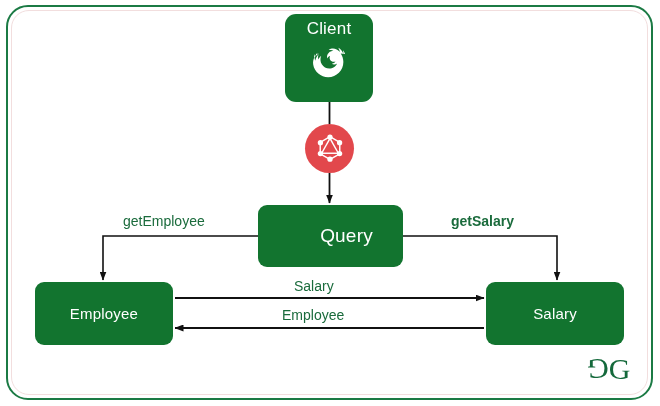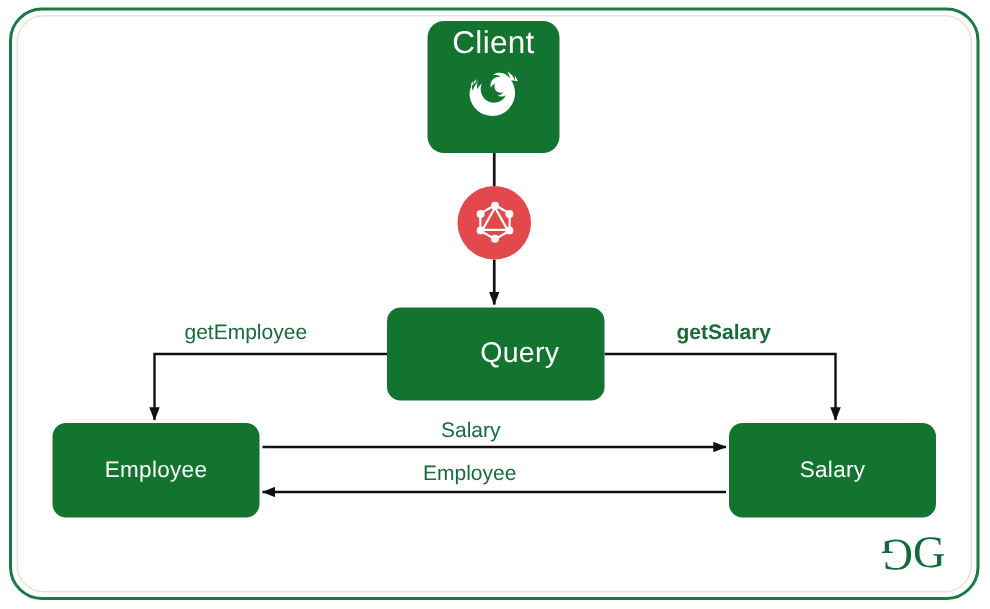--- a/index.html
+++ b/index.html
@@ -62,21 +62,21 @@
     left: 285px;
     top: 14px;
     width: 88px;
     height: 88px;
     border-radius: 11px;
     flex-direction: column;
     justify-content: flex-start;
     padding-top: 5px;
   }
   #client-node .node-label {
-    font-size: 21px;
+    font-size: 17px;
     line-height: 20px;
   }
   .browser-icon {
     width: 44px;
     height: 44px;
     margin-top: 1px;
   }
 
   
   #query-node {

